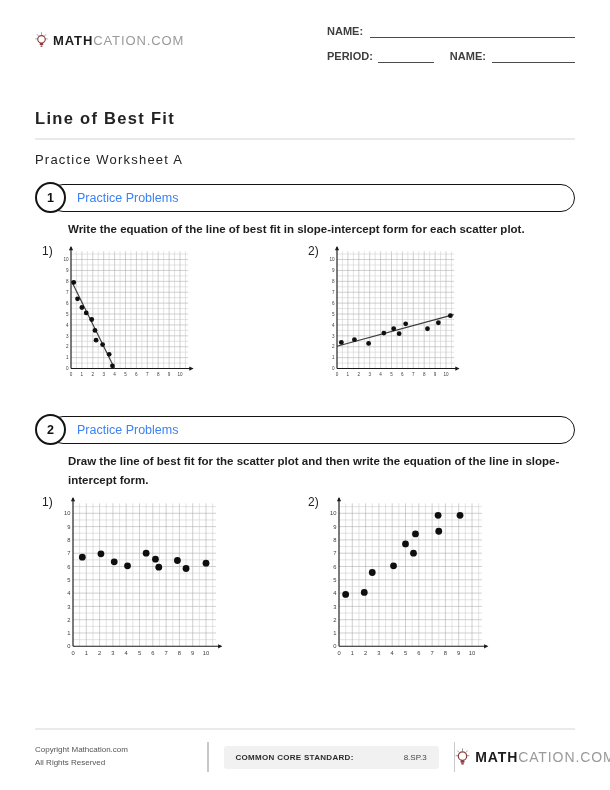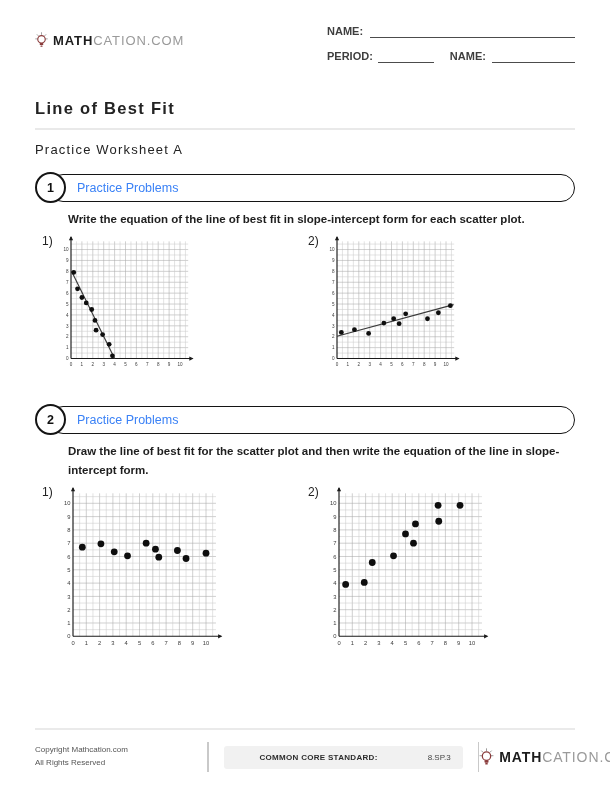--- a/index.html
+++ b/index.html
@@ -20,21 +20,21 @@
   .fields { width:248px; font-size:11px; font-weight:bold; color:#3e3e3e; padding-top:4px; }
   .field-row { display:flex; align-items:center; margin-bottom:11px; }
   .blank { border-bottom:1.6px solid #4c4c4c; height:13px; }
   .blank-name { flex:1; margin-left:7px; }
   .blank-period { width:56px; margin-left:5px; }
   .lbl-date { margin-left:16px; }
   .blank-date { flex:1; margin-left:6px; }
 
   
   .titles { padding:0 35px; }
-  .page-title { font-size:16.5px; font-weight:bold; letter-spacing:1.3px; color:#232323; margin:25px 0 10px 0; }
+  .page-title { font-size:16.5px; font-weight:bold; letter-spacing:1.3px; color:#232323; margin:35px 0 10px 0; }
   .title-divider { height:2px; background:#e9e9e9; margin-bottom:12px; }
   .subtitle { font-size:13px; font-weight:normal; letter-spacing:1.2px; color:#232323; margin:0 0 15px 0; }
 
   
   .section { padding:0 35px; }
   .pill-row { display:flex; align-items:center; }
   .pill-circle {
     width:31px; height:31px; border-radius:50%; border:2px solid #141414; background:#fff;
     display:flex; align-items:center; justify-content:center;
     font-weight:bold; font-size:12.5px; color:#111; z-index:1; box-sizing:border-box; flex:0 0 31px;
@@ -58,21 +58,21 @@
   
   .footer-wrap { margin-top:auto; padding:0 0 18px 0; }
   .footer-divider { height:2px; background:#eaeaea; margin:0 35px 12px 35px; }
   .footer { display:flex; align-items:center; padding:0 35px; }
   .copyright { font-size:8px; color:#555; line-height:1.6; flex:0 0 172px; }
   .vdiv { width:1.5px; height:30px; background:#c9c9c9; flex:0 0 1.5px; }
   .badge {
     background:#f1f1f1; border-radius:3px; padding:7px 12px; margin:0 15px;
     font-size:8px; color:#2c2c2c; white-space:nowrap;
   }
-  .badge-label { font-weight:bold; letter-spacing:0.3px;margin-left:24px; }
+  .badge-label { font-weight:bold; letter-spacing:0.3px; }
   .badge-value { margin-left:6px; color:#454545;padding-left:44px; }
   .footer-logo { margin-left:auto; display:flex; align-items:center; gap:5px; }
   .footer-logo .logo-text { font-size:14px; }
 </style>
 </head>
 <body>
 
 <div class="page">
 
   <div class="header">

